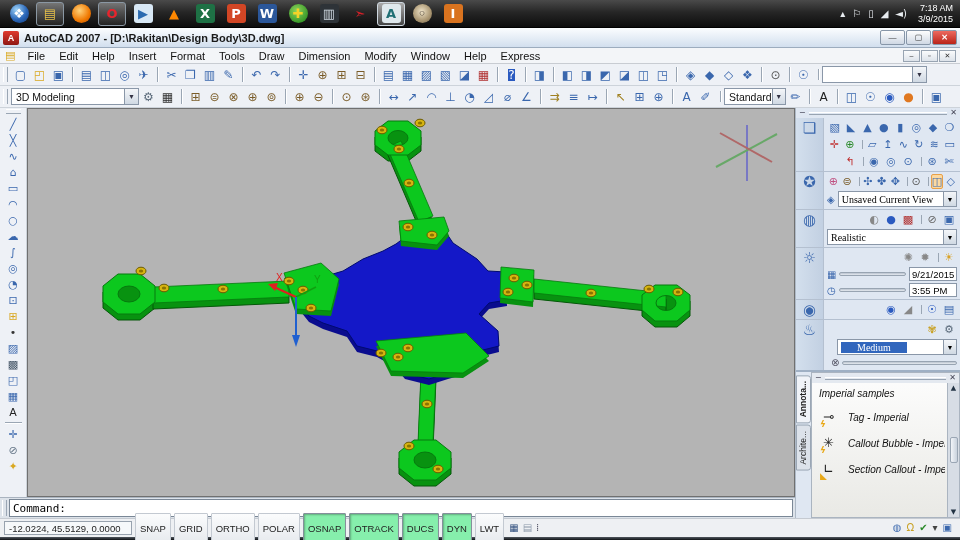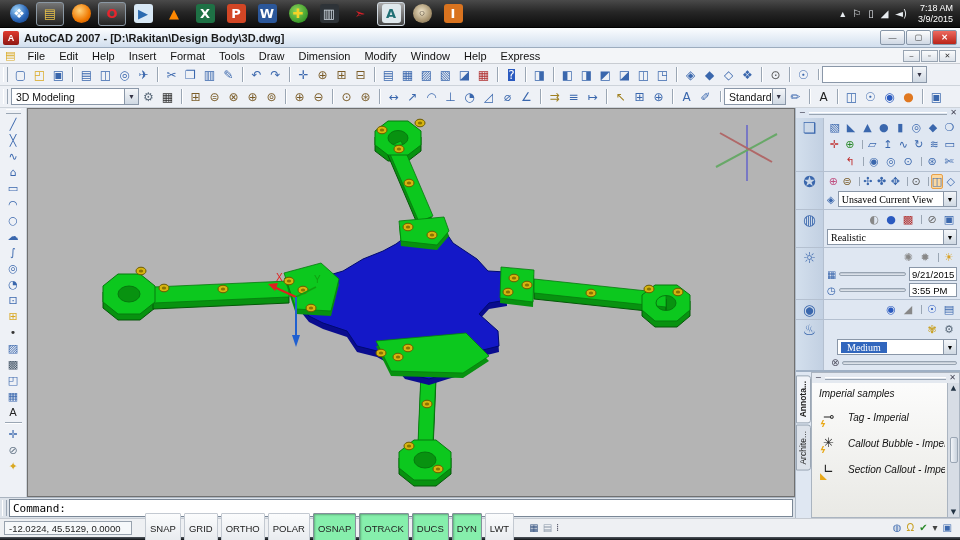--- a/index.html
+++ b/index.html
@@ -72,21 +72,21 @@
 .pbody { flex: 1; padding: 2px 3px; display: flex; flex-direction: column; gap: 2px; min-width: 0; }
 .irow { display: flex; justify-content: flex-end; align-items: center; gap: 1px; }
 .dkbtn { width: 16px; height: 15px; display: flex; align-items: center; justify-content: center; border: 1px solid transparent; border-radius: 2px; position: relative; }
 .dkbtn .g { font-size: 11px; font-family: "DejaVu Sans", sans-serif; line-height: 1; }
 .dkbtn.hl { background: #fcd9a0; border-color: #e8a048; }
 .dkbtn.dksep { margin-left: 7px; }
 .dkbtn.dksep::before { content: ""; position: absolute; left: -4px; top: 2px; bottom: 2px; width: 1px; background: #9aa6b4; }
 .crow { display: flex; align-items: center; gap: 3px; }
 .dcombo { flex: 1; height: 16px; background: #fff; border: 1px solid #8a97a8; display: flex; align-items: center; font-size: 10px; padding-left: 3px; min-width: 0; }
 .dcombo .val { white-space: nowrap; overflow: hidden; font-family: Liberation Serif, serif; }
-.dcombo .val.sel { background: #3166bd; color: #fff; padding: 0 6px; }
+.dcombo .val.sel { background: #3166bd; color: #fff; padding: 0 16px; }
 .dcombo .arrow { margin-left: auto; width: 13px; align-self: stretch; background: linear-gradient(#f4f6f9,#d0d9e3); border-left: 1px solid #8a97a8; display: flex; align-items: center; justify-content: center; font-size: 7px; flex: none; }
 .slider { flex: 1; height: 4px; background: linear-gradient(#b9c2ce,#e6ebf1); border: 1px solid #98a4b2; border-radius: 2px; }
 .field { width: 48px; height: 14px; background: #fff; border: 1px solid #8a97a8; font-size: 9.5px; display: flex; align-items: center; padding: 0 2px; overflow: hidden; white-space: nowrap; flex: none; }
 .rico { font-size: 10px; color: #3a67ad; font-family: "DejaVu Sans", sans-serif; flex: none; }
 
 
 .palette { flex: 1; display: flex; border-top: 2px solid #9fb0c4; min-height: 0; }
 .ptabs { width: 15px; display: flex; flex-direction: column; padding-top: 3px; gap: 2px; }
 .ptab { writing-mode: vertical-rl; transform: rotate(180deg); font-size: 8.5px; color: #222; background: #dce2ea; border: 1px solid #9aa6b4; padding: 5px 1px; border-radius: 3px 0 0 3px; }
 .ptab.active { font-weight: bold; background: #f0f3f8; }
@@ -98,21 +98,21 @@
 .pheader { font-size: 10px; color: #111; margin-bottom: 2px; }
 .pitem { display: flex; align-items: center; gap: 7px; margin: 11px 0 0 4px; }
 .picon { width: 18px; height: 15px; position: relative; font-size: 13px; color: #222; font-family: "DejaVu Sans", sans-serif; line-height: 1; flex: none; }
 .bolt { position: absolute; bottom: -4px; left: -3px; font-size: 9px; font-weight: bold; color: #e8a817; }
 .plabel { font-size: 10px; color: #111; white-space: nowrap; overflow: hidden; }
 .pscroll { width: 12px; background: #d7dde5; border-left: 1px solid #aab4c0; display: flex; flex-direction: column; align-items: center; justify-content: space-between; padding: 1px 0; }
 .sarr { font-size: 7px; color: #234; font-family: "DejaVu Sans", sans-serif; }
 .sthumb { width: 8px; flex: 1; margin: 2px 0; background: linear-gradient(90deg,#f2f5f9,#c9d2dd); border: 1px solid #9aa6b4; border-radius: 2px; max-height: 26px; }
 
 
-.status { height: 19px; background: #eef0f3; border-top: 1px solid #c5cad1; display: flex; align-items: center; padding: 3px 4px; gap: 13px; }
+.status { height: 19px; background: #eef0f3; border-top: 1px solid #c5cad1; display: flex; align-items: center; padding: 3px 4px; gap: 3px; }
 .coords { width: 128px; height: 14px; border: 1px solid #98a2ae; background: #f6f8fa; display: flex; align-items: center; padding: 0 4px; font-size: 9.5px; color: #222; flex: none; }
 .sbtn { height: 30px; padding: 0 4px; display: flex; align-items: center; font-size: 9.5px; color: #222; border: 1px solid #c3c9d1; background: linear-gradient(#fbfcfd,#e7eaee); border-radius: 1px; }
 .sbtn.on { border-color: #858f9b; background: #86efac; box-shadow: inset 1px 1px 2px rgba(0,0,0,.28); }
 .sico { font-size: 10px; font-family: "DejaVu Sans", sans-serif; line-height: 1; }
 .spacer { flex: 1; }
 .bottomedge { height: 3px; background: linear-gradient(#50565e,#101316); }
 </style>
 </head>
 <body>
 

